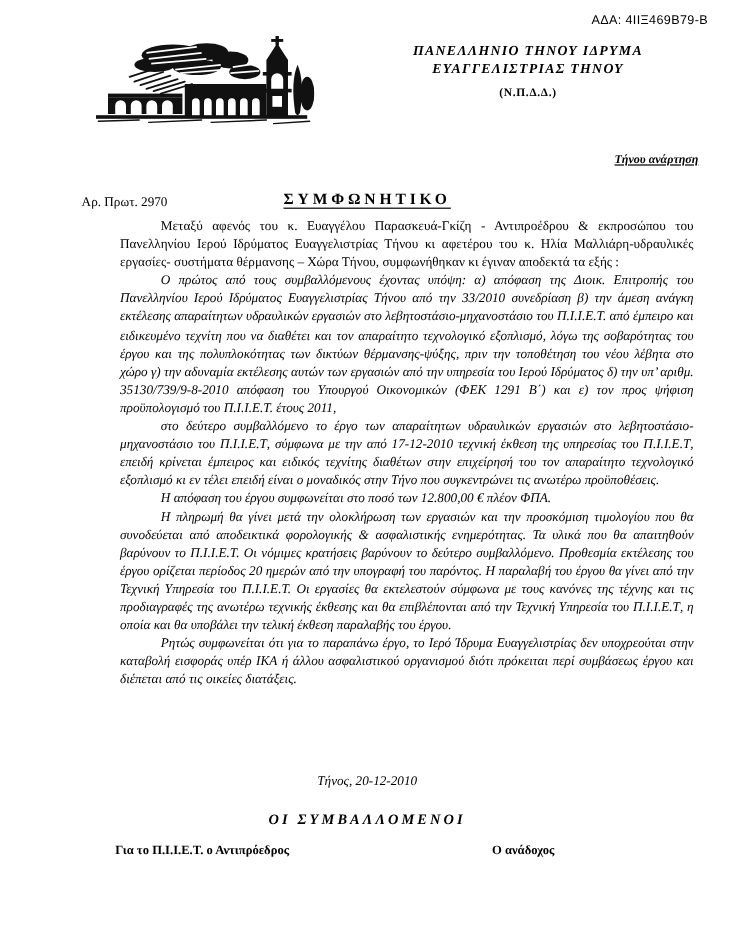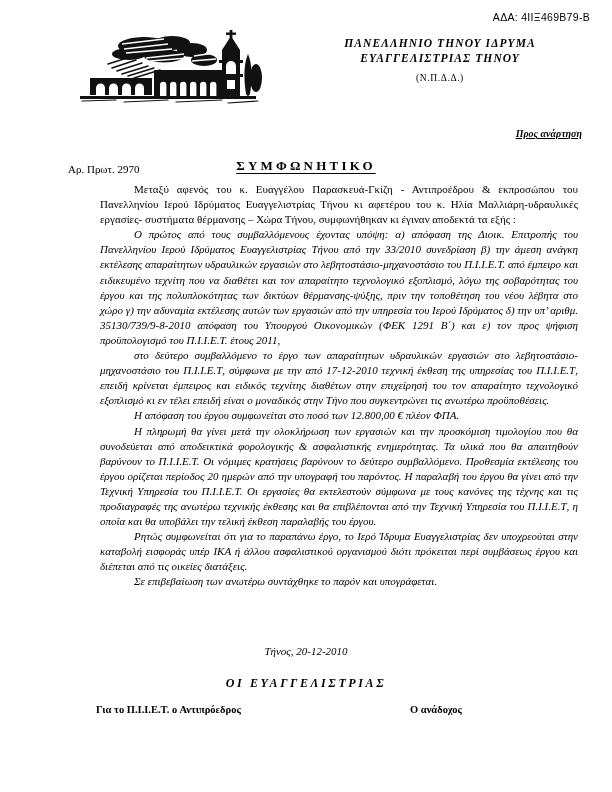--- a/index.html
+++ b/index.html
@@ -65,21 +65,21 @@
     font-style: italic;
     font-weight: bold;
     font-size: 11.5px;
     letter-spacing: 1.1px;
     line-height: 15px;
     white-space: nowrap;
   }
   .org-sub {
     margin-top: 7px;
     font-size: 9.5px;
-    font-weight: normal;
+    font-weight: bold;
     letter-spacing: 0.6px;
   }
 
   
   .proto-row {
     position: absolute;
     top: 119px;
     left: 0;
     width: 612px;
     height: 22px;
@@ -272,38 +272,37 @@
 
     <div class="org-block">
       <div class="org-name-1">ΠΑΝΕΛΛΗΝΙΟ ΤΗΝΟΥ ΙΔΡΥΜΑ</div>
       <div class="org-name-2">ΕΥΑΓΓΕΛΙΣΤΡΙΑΣ ΤΗΝΟΥ</div>
       <div class="org-sub">(Ν.Π.Δ.Δ.)</div>
     </div>
   </div>
 
   <div class="proto-row">
     <div class="proto-num">Αρ. Πρωτ. 2970</div>
-    <div class="posting-label">Προς ανάρτηση</div>
+    <div class="posting-label">Τήνου ανάρτηση</div>
   </div>
 
   <div class="doc-title">ΣΥΜΦΩΝΗΤΙΚΟ</div>
 
   <div class="body-area">
     <p class="para upright">Μεταξύ αφενός του κ. Ευαγγέλου Παρασκευά-Γκίζη - Αντιπροέδρου &amp; εκπροσώπου του Πανελληνίου Ιερού Ιδρύματος Ευαγγελιστρίας Τήνου κι αφετέρου του κ. Ηλία Μαλλιάρη-υδραυλικές εργασίες- συστήματα θέρμανσης – Χώρα Τήνου, συμφωνήθηκαν κι έγιναν αποδεκτά τα εξής :</p>
     <p class="para">Ο πρώτος από τους συμβαλλόμενους έχοντας υπόψη: α) απόφαση της Διοικ. Επιτροπής του Πανελληνίου Ιερού Ιδρύματος Ευαγγελιστρίας Τήνου από την 33/2010 συνεδρίαση β) την άμεση ανάγκη εκτέλεσης απαραίτητων υδραυλικών εργασιών στο λεβητοστάσιο-μηχανοστάσιο του Π.Ι.Ι.Ε.Τ. από έμπειρο και ειδικευμένο τεχνίτη που να διαθέτει και τον απαραίτητο τεχνολογικό εξοπλισμό, λόγω της σοβαρότητας του έργου και της πολυπλοκότητας των δικτύων θέρμανσης-ψύξης, πριν την τοποθέτηση του νέου λέβητα στο χώρο γ) την αδυναμία εκτέλεσης αυτών των εργασιών από την υπηρεσία του Ιερού Ιδρύματος δ) την υπ’ αριθμ. 35130/739/9-8-2010 απόφαση του Υπουργού Οικονομικών (ΦΕΚ 1291 Β΄) και ε) τον προς ψήφιση προϋπολογισμό του Π.Ι.Ι.Ε.Τ. έτους 2011,</p>
     <p class="para">στο δεύτερο συμβαλλόμενο το έργο των απαραίτητων υδραυλικών εργασιών στο λεβητοστάσιο-μηχανοστάσιο του Π.Ι.Ι.Ε.Τ, σύμφωνα με την από 17-12-2010 τεχνική έκθεση της υπηρεσίας του Π.Ι.Ι.Ε.Τ, επειδή κρίνεται έμπειρος και ειδικός τεχνίτης διαθέτων στην επιχείρησή του τον απαραίτητο τεχνολογικό εξοπλισμό κι εν τέλει επειδή είναι ο μοναδικός στην Τήνο που συγκεντρώνει τις ανωτέρω προϋποθέσεις.</p>
     <p class="para">Η απόφαση του έργου συμφωνείται στο ποσό των 12.800,00 € πλέον ΦΠΑ.</p>
     <p class="para">Η πληρωμή θα γίνει μετά την ολοκλήρωση των εργασιών και την προσκόμιση τιμολογίου που θα συνοδεύεται από αποδεικτικά φορολογικής &amp; ασφαλιστικής ενημερότητας. Τα υλικά που θα απαιτηθούν βαρύνουν το Π.Ι.Ι.Ε.Τ. Οι νόμιμες κρατήσεις βαρύνουν το δεύτερο συμβαλλόμενο. Προθεσμία εκτέλεσης του έργου ορίζεται περίοδος 20 ημερών από την υπογραφή του παρόντος. Η παραλαβή του έργου θα γίνει από την Τεχνική Υπηρεσία του Π.Ι.Ι.Ε.Τ. Οι εργασίες θα εκτελεστούν σύμφωνα με τους κανόνες της τέχνης και τις προδιαγραφές της ανωτέρω τεχνικής έκθεσης και θα επιβλέπονται από την Τεχνική Υπηρεσία του Π.Ι.Ι.Ε.Τ, η οποία και θα υποβάλει την τελική έκθεση παραλαβής του έργου.</p>
     <p class="para">Ρητώς συμφωνείται ότι για το παραπάνω έργο, το Ιερό Ίδρυμα Ευαγγελιστρίας δεν υποχρεούται στην καταβολή εισφοράς υπέρ ΙΚΑ ή άλλου ασφαλιστικού οργανισμού διότι πρόκειται περί συμβάσεως έργου και διέπεται από τις οικείες διατάξεις.</p>
-    <p class="para">Σε επιβεβαίωση των ανωτέρω συντάχθηκε το παρόν και υπογράφεται.</p>
   </div>
 
   <div class="closing">
     <div class="place-date">Τήνος, 20-12-2010</div>
-    <div class="parties-heading">ΟΙ ΕΥΑΓΓΕΛΙΣΤΡΙΑΣ</div>
+    <div class="parties-heading">ΟΙ ΣΥΜΒΑΛΛΟΜΕΝΟΙ</div>
 
     <div class="sig-headers">
       <div class="sig-left-head">Για το Π.Ι.Ι.Ε.Τ. ο Αντιπρόεδρος</div>
       <div class="sig-right-head">Ο ανάδοχος</div>
     </div>
 
   </div>
 
 </div>
 

